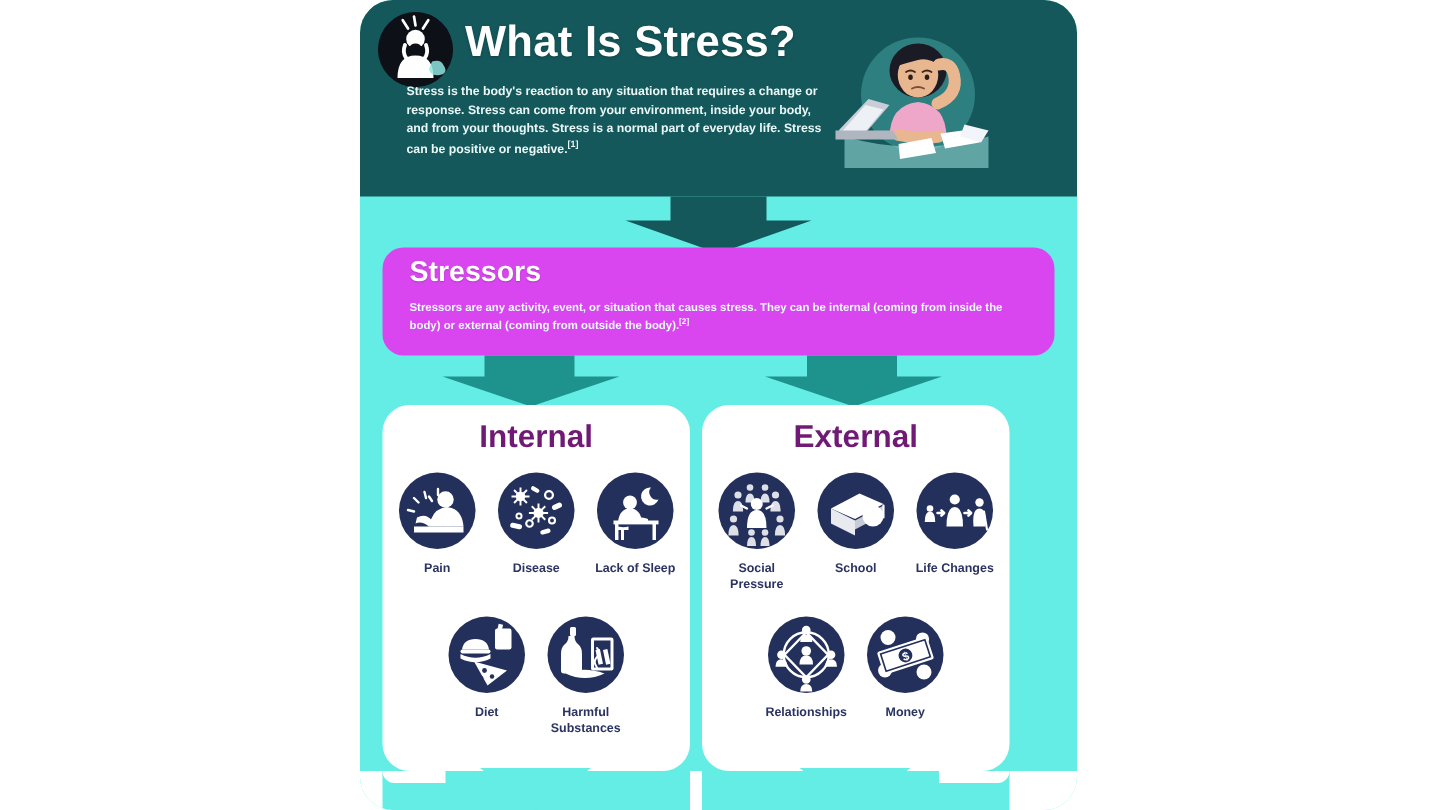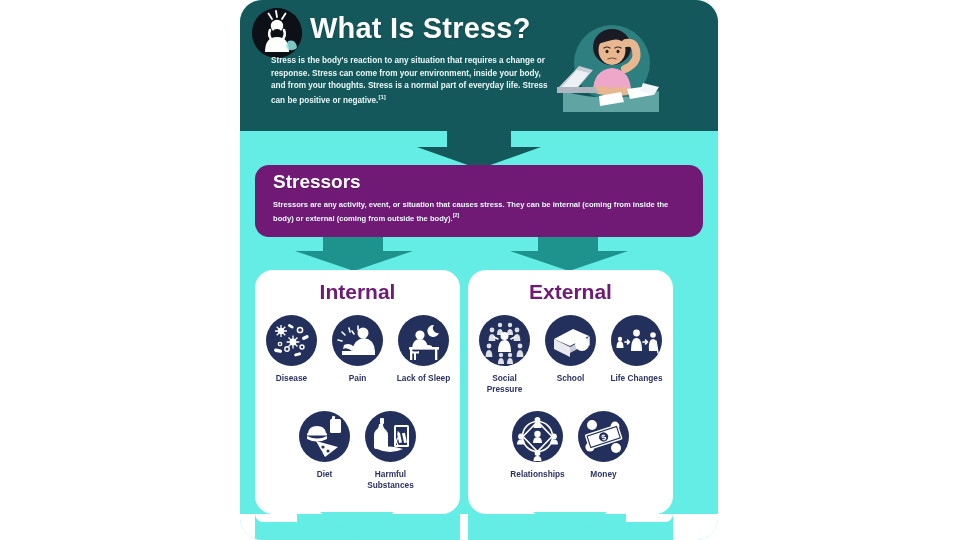--- a/index.html
+++ b/index.html
@@ -46,21 +46,21 @@
 
   .arrow-header{left:177px;top:131px;width:124px;height:36px;}
   .arrow-header .shaft{left:30px;top:0;width:64px;height:18px;background:#14585B;}
   .arrow-header .head{
     left:0;top:16px;border-left:62px solid transparent;border-right:62px solid transparent;
     border-top:22px solid #14585B;}
 
   
   .stressors{
     position:absolute;left:15px;top:165px;width:448px;height:72px;
-    background:#701a75;border-radius:14px;
+    background:#d946ef;border-radius:14px;
   }
   .stressors-title{
     position:absolute;left:18px;top:6px;
     font-size:19px;font-weight:bold;color:#ffffff;
     text-shadow:0 1px 1px rgba(0,0,0,.2);
   }
   .stressors-body{
     position:absolute;left:18px;top:34px;width:415px;
     font-size:7.6px;font-weight:bold;line-height:1.6;color:#e9fbfa;
   }
@@ -194,20 +194,38 @@
     </div>
     <div class="arrow arrow-right">
       <div class="shaft"></div>
       <div class="head"></div>
     </div>
 
     <div class="card card-internal">
       <div class="card-title">Internal</div>
 
       <div class="icon-row row1">
+
+        <div class="icon-item">
+          <div class="icon-circle">
+            <svg width="51" height="51" viewBox="0 0 51 51">
+              <g fill="#ffffff">
+                <circle cx="31" cy="18" r="5.5"></circle>
+                <path d="M20 36 q2 -12 12 -13 q10 1 11 13 z"></path>
+                <path d="M10 36 l33 0 l0 4 l-33 0 z"></path>
+                <path d="M12 30 q6 -3 10 2 l-2 4 q-5 -4 -9 -2 z"></path>
+              </g>
+              <g stroke="#ffffff" stroke-width="1.6" fill="none" stroke-linecap="round">
+                <path d="M13 20 l-3 -3 M18 17 l-1 -4 M10 26 l-4 -1"></path>
+                <path d="M22 19 l-2 -3 M26 15 l0 -4"></path>
+              </g>
+            </svg>
+          </div>
+          <div class="icon-label">Pain</div>
+        </div>
 
         <div class="icon-item">
           <div class="icon-circle">
             <svg width="51" height="51" viewBox="0 0 51 51">
               <g fill="#ffffff">
                 <g transform="translate(15,16)">
                   <circle cx="0" cy="0" r="3.2"></circle>
                   <g stroke="#ffffff" stroke-width="1.3">
                     <path d="M0 -6 L0 6 M-6 0 L6 0 M-4.3 -4.3 L4.3 4.3 M4.3 -4.3 L-4.3 4.3"></path>
                   </g>
@@ -229,38 +247,20 @@
               </g>
             </svg>
           </div>
           <div class="icon-label">Disease</div>
         </div>
 
         <div class="icon-item">
           <div class="icon-circle">
             <svg width="51" height="51" viewBox="0 0 51 51">
               <g fill="#ffffff">
-                <circle cx="31" cy="18" r="5.5"></circle>
-                <path d="M20 36 q2 -12 12 -13 q10 1 11 13 z"></path>
-                <path d="M10 36 l33 0 l0 4 l-33 0 z"></path>
-                <path d="M12 30 q6 -3 10 2 l-2 4 q-5 -4 -9 -2 z"></path>
-              </g>
-              <g stroke="#ffffff" stroke-width="1.6" fill="none" stroke-linecap="round">
-                <path d="M13 20 l-3 -3 M18 17 l-1 -4 M10 26 l-4 -1"></path>
-                <path d="M22 19 l-2 -3 M26 15 l0 -4"></path>
-              </g>
-            </svg>
-          </div>
-          <div class="icon-label">Pain</div>
-        </div>
-
-        <div class="icon-item">
-          <div class="icon-circle">
-            <svg width="51" height="51" viewBox="0 0 51 51">
-              <g fill="#ffffff">
                 <path d="M36 10 a6 6 0 1 0 5 8 a5 5 0 0 1 -5 -8 z"></path>
                 <circle cx="22" cy="20" r="4.6"></circle>
                 <path d="M14 33 q1 -9 8 -9 q7 0 8 9 z"></path>
                 <rect x="11" y="32" width="30" height="2.6"></rect>
                 <rect x="12" y="34" width="2.3" height="11"></rect>
                 <rect x="37" y="34" width="2.3" height="11"></rect>
                 <path d="M25 31 q5 -2 9 0 l0 2 l-9 0 z"></path>
                 <rect x="16" y="38" width="2" height="7"></rect>
                 <path d="M14 36 q4 1 7 0 l0 2.4 l-7 0 z"></path>
               </g>

